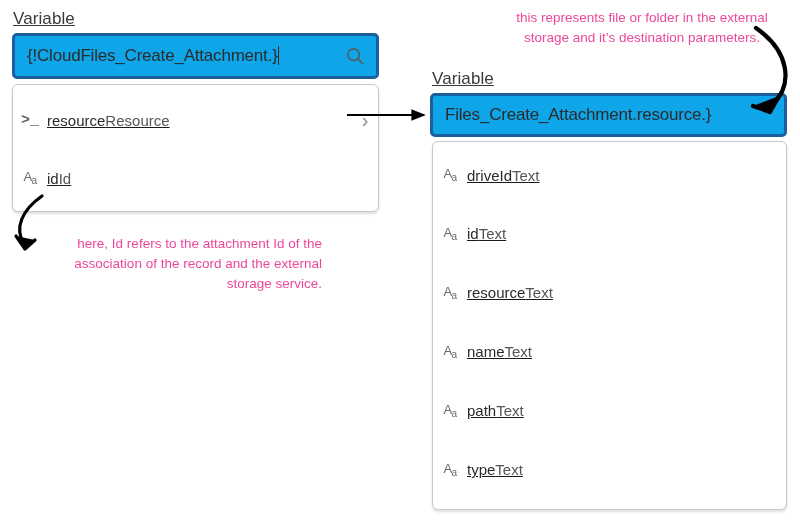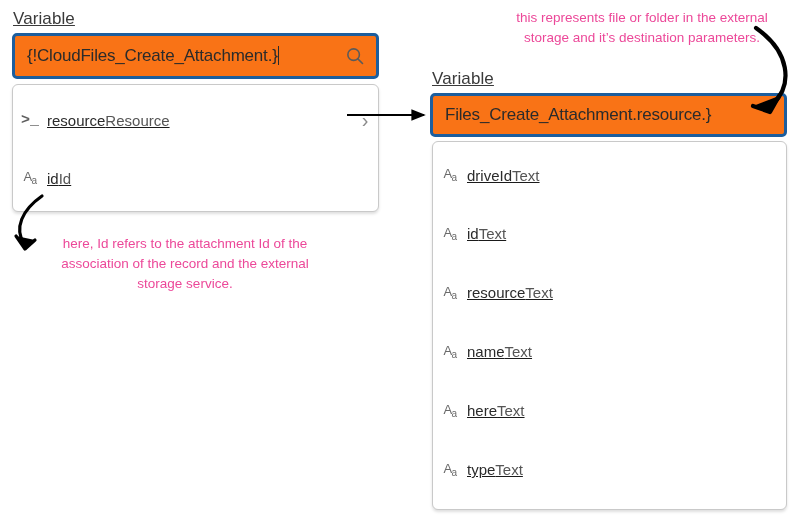--- a/index.html
+++ b/index.html
@@ -24,21 +24,21 @@
     color: #3a3a3a;
     letter-spacing: .1px;
     line-height: 18px;
     white-space: nowrap;
     text-decoration: underline;
   }
 
   
   .combobox {
     box-sizing: border-box;
-    background: #f97316;
+    background: #0ea5e9;
     border: 3px solid #1c5e9e;
     border-radius: 5px;
     display: flex;
     align-items: center;
     padding: 0 10px 0 12px;
   }
   .combobox .value {
     flex: 1 1 auto;
     font-size: 17px;
     color: #2b2b2b;
@@ -204,36 +204,36 @@
   <div class="option" style="height:59px;">
     <span class="opt-icon aa">A<i>a</i></span>
     <span class="opt-body">
       <span class="opt-name">name</span>
       <span class="opt-type">Text</span>
     </span>
   </div>
   <div class="option" style="height:59px;">
     <span class="opt-icon aa">A<i>a</i></span>
     <span class="opt-body">
-      <span class="opt-name">here</span>
+      <span class="opt-name">path</span>
       <span class="opt-type">Text</span>
     </span>
   </div>
   <div class="option" style="height:59px;">
     <span class="opt-icon aa">A<i>a</i></span>
     <span class="opt-body">
       <span class="opt-name">type</span>
       <span class="opt-type">Text</span>
     </span>
   </div>
 </div>
 
 <div class="abs annot" style="left:497px; top:8px; width:290px;">this represents file or folder in the external storage and it’s destination parameters.</div>
 
-<div class="abs annot" style="left:40px; top:234px; width:290px;">here, Id refers to the attachment Id of the association of the record and the external storage service.</div>
+<div class="abs annot" style="left:32px; top:234px; width:290px;text-align:right;">here, Id refers to the attachment Id of the association of the record and the external storage service.</div>
 
 <svg class="overlay" viewBox="0 0 800 531">
   <defs>
     <marker id="ah" markerWidth="9" markerHeight="9" refX="7" refY="3.2" orient="auto" markerUnits="strokeWidth">
       <path d="M0,0 L8,3.2 L0,6.4 z" fill="#000000"></path>
     </marker>
   </defs>
 
   <line x1="347" y1="115" x2="424" y2="115" stroke="#000000" stroke-width="1.8" marker-end="url(#ah)"></line>
 

